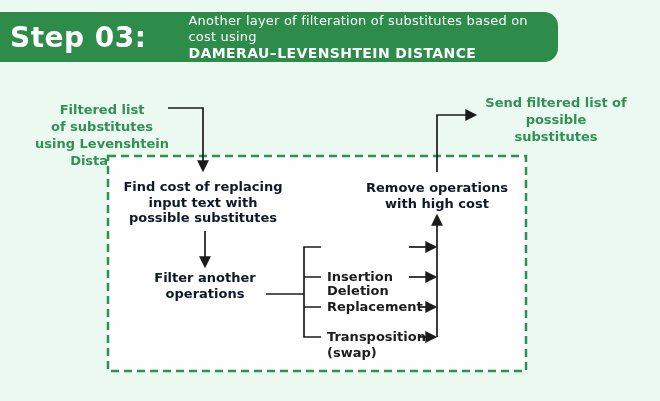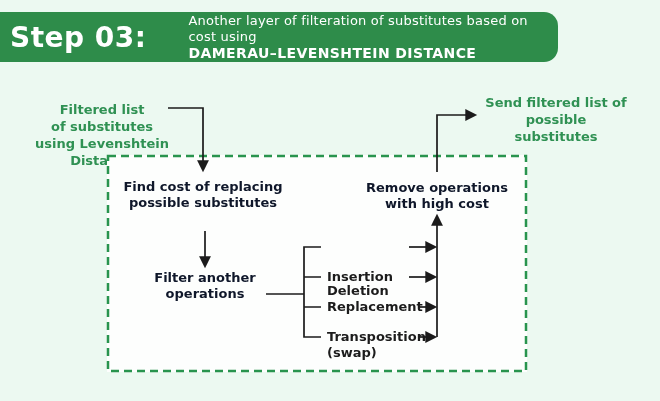--- a/index.html
+++ b/index.html
@@ -82,20 +82,21 @@
 
   <div class="green-note note-right">
     <div>Send filtered list of</div>
     <div>possible substitutes</div>
   </div>
 
   <div class="process-box"></div>
 
   <div class="node node-find">
     <div>Find cost of replacing</div>
+    <div>input text with</div>
     <div>possible substitutes</div>
   </div>
 
   <div class="node node-filter">
     <div>Filter another</div>
     <div>operations</div>
   </div>
 
   <div class="node node-remove">
     <div>Remove operations</div>

